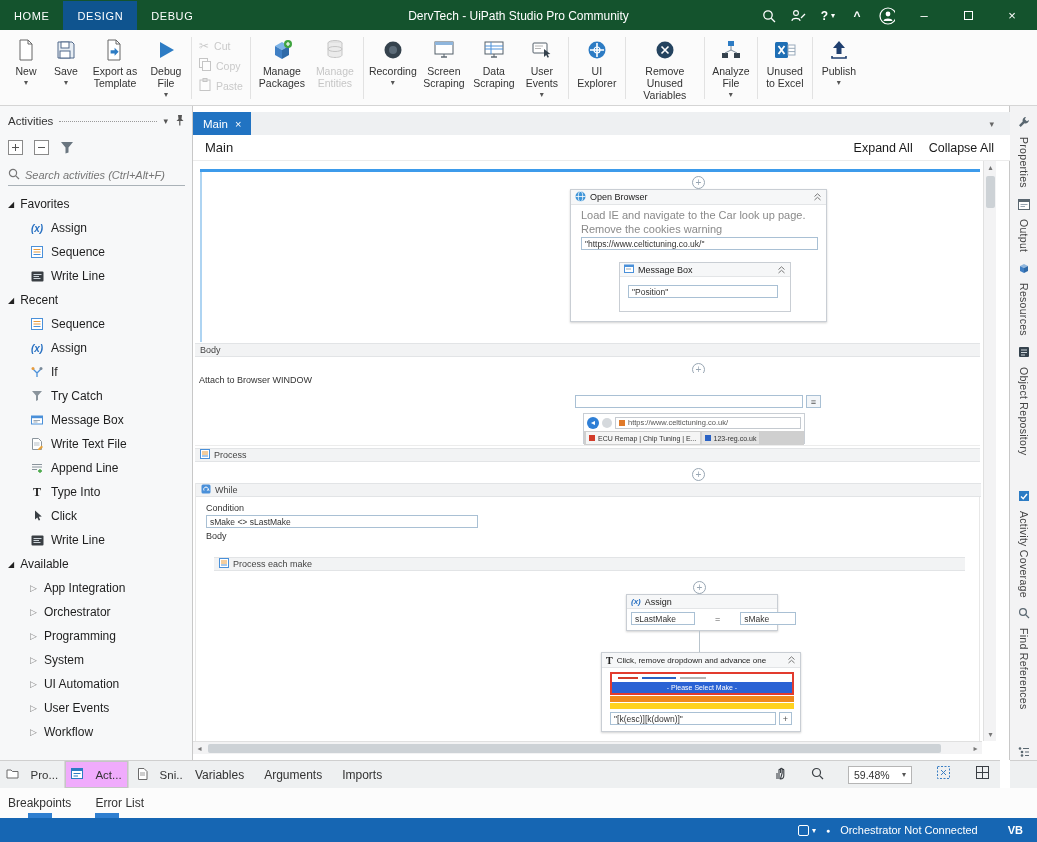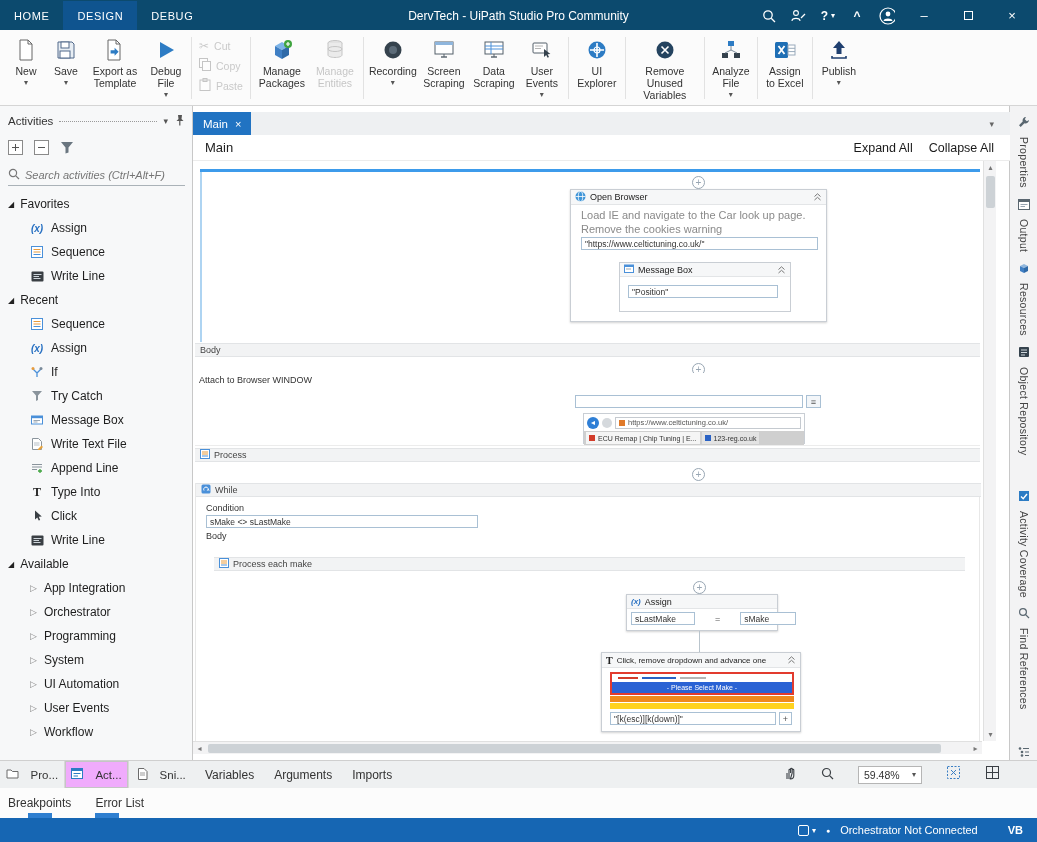--- a/index.html
+++ b/index.html
@@ -1,20 +1,20 @@
 <!DOCTYPE html>
 <html><head>
 <meta charset="utf-8">
 <style>
 *{margin:0;padding:0;box-sizing:border-box;font-family:"Liberation Sans",sans-serif}
 body{width:1037px;height:842px;position:relative;background:#fff;overflow:hidden}
 .r{position:absolute}
 .fx{display:flex;align-items:center}
 
-#titlebar{left:0;top:0;width:1037px;height:31px;background:#0c4a6e;color:#fff;display:flex;align-items:center}
+#titlebar{left:0;top:0;width:1037px;height:31px;background:#14532d;color:#fff;display:flex;align-items:center}
 .tb-tab{height:30px;line-height:30px;padding:0 14px;font-size:11px;letter-spacing:.6px;cursor:pointer}
 .tb-tab.active{background:#0f548f}
 .tb-title{position:absolute;left:0;right:0;text-align:center;font-size:12px;pointer-events:none}
 .tb-right{margin-left:auto;display:flex;align-items:center;gap:14px;padding-right:10px;z-index:2}
 .tb-ic{width:16px;height:16px;display:flex;align-items:center;justify-content:center;cursor:pointer}
 .winbtn{width:30px;height:30px;display:flex;align-items:center;justify-content:center;font-size:13px;cursor:pointer}
 .maxshape{width:9px;height:9px;border:1px solid #fff;display:inline-block}
 
 #ribbon{left:0;top:30px;width:1037px;height:76px;background:#fbfbfb;border-bottom:1px solid #d5d5d5;display:flex;align-items:flex-start;padding:4px 0 0 6px}
 .rbtn{display:flex;flex-direction:column;align-items:center;justify-content:flex-start;padding:3px 4px;cursor:pointer;min-width:40px}
@@ -67,21 +67,21 @@
 .thumbH{height:9px;background:#cdd2d6;border-radius:2px;margin-left:2px;cursor:pointer}
 .thumbV{position:absolute;left:2px;width:9px;background:#cdd2d6;border-radius:2px;cursor:pointer}
 
 #rightstrip{left:1010px;top:106px;width:27px;height:654px;background:#f3f3f4}
 .vtab{display:flex;flex-direction:column;align-items:center;gap:5px;padding-top:8px;cursor:pointer}
 .vlabel{writing-mode:vertical-rl;font-size:10.5px;color:#444;letter-spacing:.3px}
 
 #bbl{left:0;top:760px;width:193px;height:28px;background:#eef0f1;border-top:1px solid #cfcfcf;display:flex}
 .btab{flex:1;display:flex;align-items:center;justify-content:center;gap:12px;font-size:11.5px;color:#333;border-right:1px solid #d8d8d8;cursor:pointer}
 .btab.sel{background:#f0abfc;box-shadow:inset 0 0 0 1px #c5c5c5}
-#bbc{left:193px;top:760px;width:817px;height:28px;background:#eef0f1;border-top:1px solid #cfcfcf;display:flex;align-items:center;padding:0 10px 0 12px}
+#bbc{left:183px;top:760px;width:817px;height:28px;background:#eef0f1;border-top:1px solid #cfcfcf;display:flex;align-items:center;padding:0 10px 0 12px}
 .doctab{font-size:12px;color:#333;margin-right:20px;cursor:pointer}
 .zoomsel{width:64px;height:18px;background:#fff;border:1px solid #b5b5b5;font-size:10.5px;color:#333;display:flex;align-items:center;justify-content:space-between;padding:0 5px;cursor:pointer}
 #bbr{left:1010px;top:760px;width:27px;height:28px;background:#eef0f1;border-top:1px solid #cfcfcf}
 #lowerrow{left:0;top:788px;width:1037px;height:30px;background:#fcfcfc;display:flex;align-items:center;padding-left:8px;gap:24px}
 #lowerrow span{font-size:12px;color:#333;cursor:pointer}
 .bluemark{position:absolute;height:5px;background:#2f7fd0;bottom:0}
 
 #statusbar{left:0;top:818px;width:1037px;height:24px;background:#1666b3;color:#fff;display:flex;align-items:center;font-size:11px}
 .sb-right{margin-left:auto;display:flex;align-items:center;gap:10px;padding-right:14px}
 .sb-box{width:11px;height:11px;border:1px solid #fff;border-radius:2px}
@@ -327,21 +327,21 @@
     <div class="ric">
         <svg width="22" height="20">
           <rect x="1" y="2" width="13" height="16" rx="1.5" fill="#1f6fb5"></rect>
           <path d="M4.5 6 L10.5 14 M10.5 6 L4.5 14" stroke="#fff" stroke-width="1.8"></path>
           <rect x="14" y="5" width="7" height="10" fill="#fff" stroke="#9ab"></rect>
           <line x1="14" y1="8.3" x2="21" y2="8.3" stroke="#9ab"></line>
           <line x1="14" y1="11.6" x2="21" y2="11.6" stroke="#9ab"></line>
         </svg>
       </div>
     <div class="rlb">
-        <span>Assign to Excel</span>
+        <span>Unused to Excel</span>
       </div>
   </div>
   <div class="rsep"></div>
   <div class="rbtn" style="width:46px">
     <div class="ric">
         <svg width="20" height="20">
           <path d="M10 1 L16 8 H12.5 V14 H7.5 V8 H4 Z" fill="#1f3f6f"></path>
           <path d="M3 16 v2 h14 v-2" fill="none" stroke="#1f3f6f" stroke-width="1.6"></path>
         </svg>
       </div>

